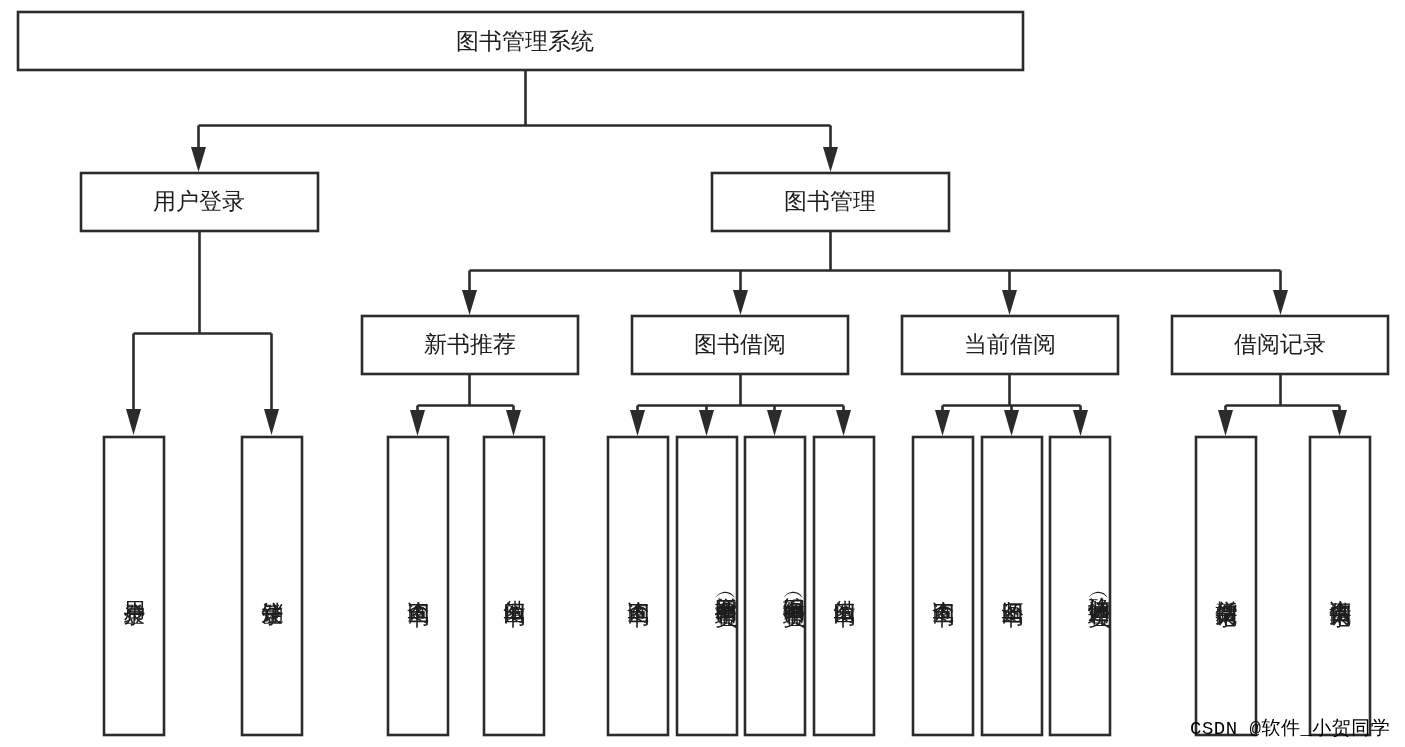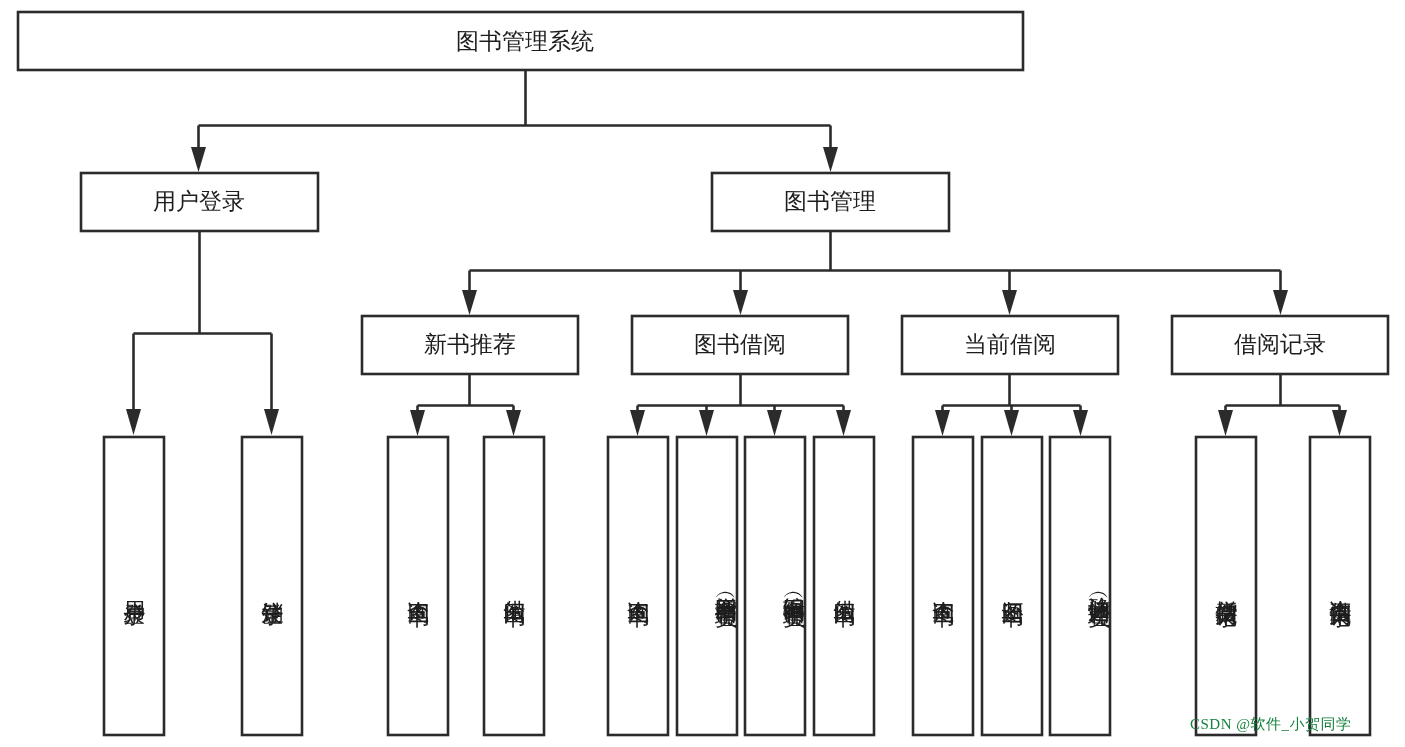--- a/index.html
+++ b/index.html
@@ -61,23 +61,23 @@
     letter-spacing: 1.5px;
     text-align: center;
     display: flex;
     align-items: center;
     justify-content: center;
     pointer-events: none;
     user-select: none;
   }
   .watermark {
     position: absolute;
-    font-family: Liberation Serif, serif;
-    font-size: 15px;
-    color: #15803d;
+    font-family: Liberation Mono, monospace;
+    font-size: 19px;
+    color: #000000;
     white-space: nowrap;
     letter-spacing: 0.5px;
   }
 </style>
 </head>
 <body>
 
 <div id="diagram-root">
 
   <svg class="flow" viewBox="0 0 1405 747" xmlns="http://www.w3.org/2000/svg">

